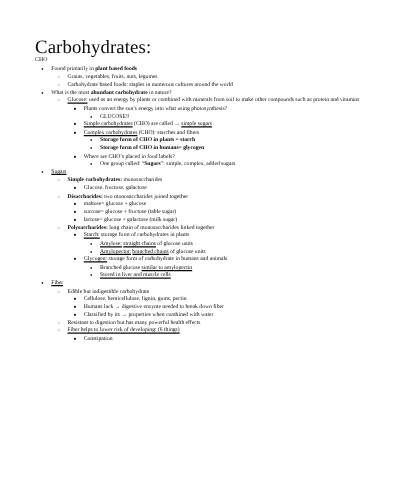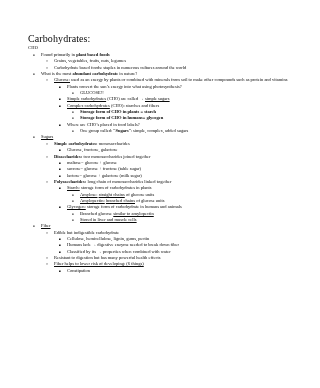--- a/index.html
+++ b/index.html
@@ -17,21 +17,21 @@
   .page {
     width: 300px;
     height: 388px;
     background: #ffffff;
     box-sizing: border-box;
     padding: 33px 10px 0 28px;
     position: relative;
   }
   .doc-title {
     font-family: "Liberation Serif", serif;
-    font-size: 10px;
+    font-size: 15px;
     line-height: 11px;
     font-weight: 400;
     margin: 0 0 1px 0;
     letter-spacing: 0.1px;
   }
   .doc-subtitle {
     font-size: 4.6px;
     line-height: 6px;
     margin: 0 0 1px 0;
     letter-spacing: 0.15px;

